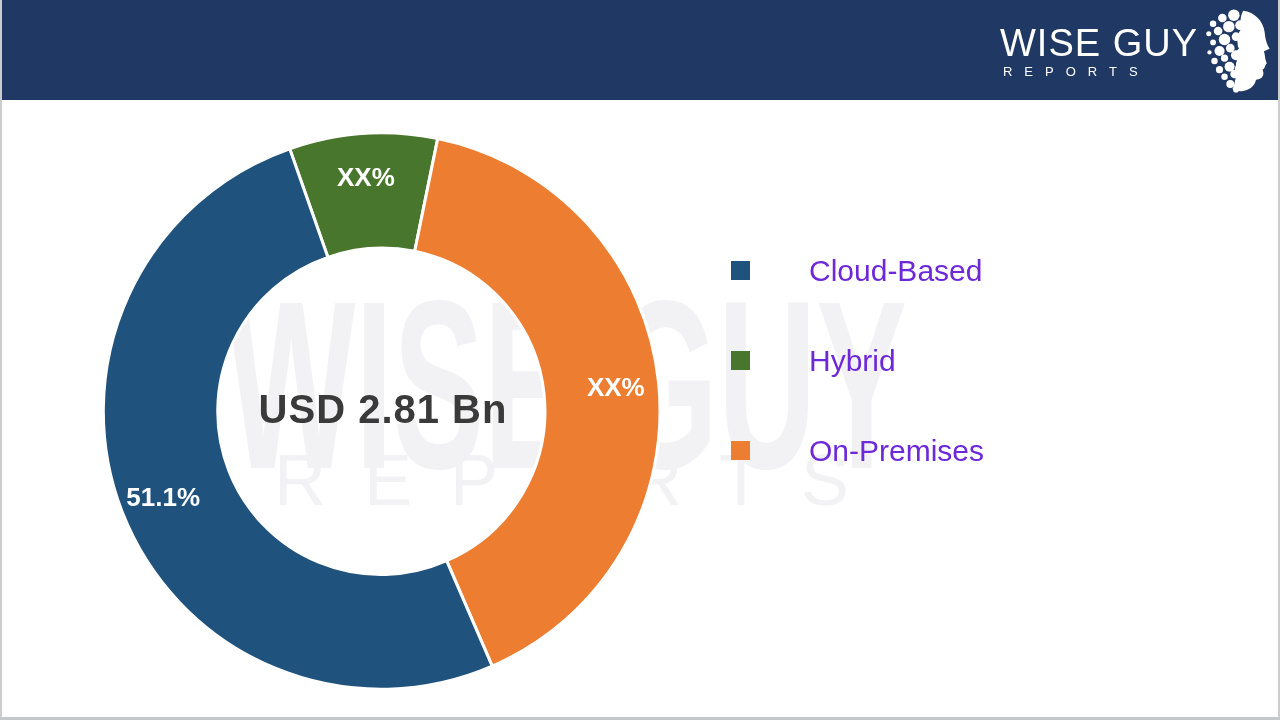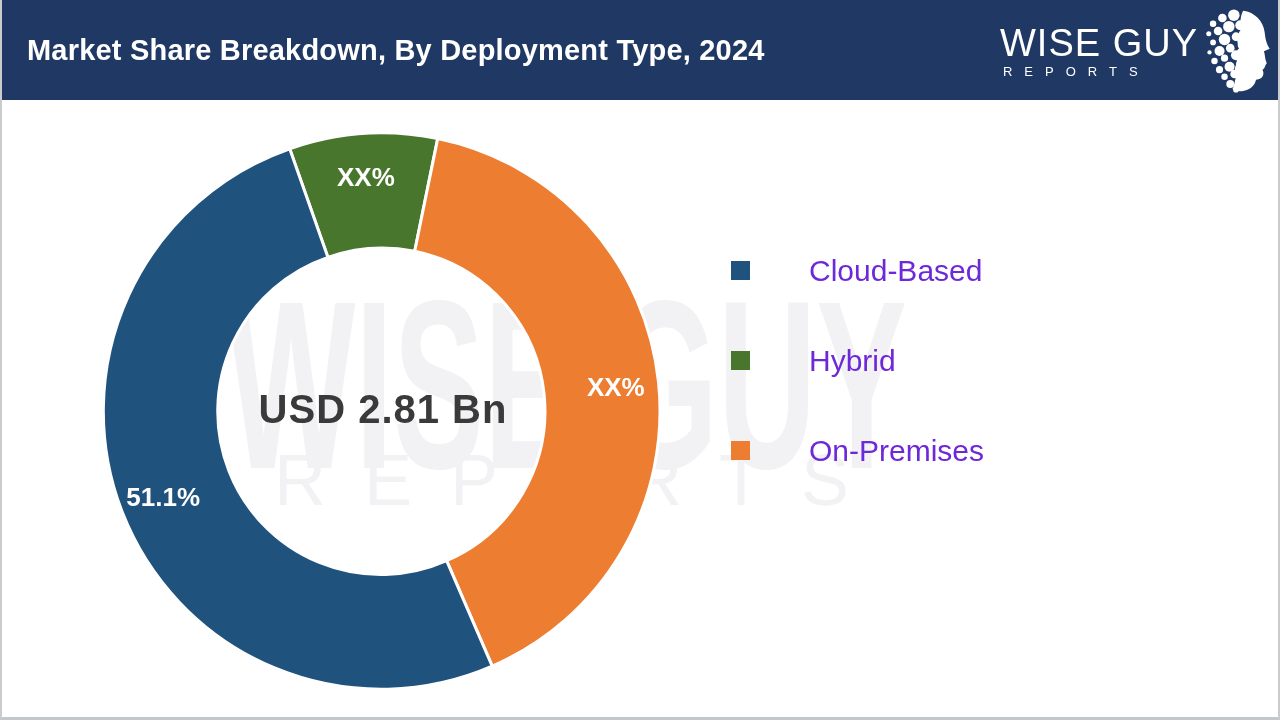--- a/index.html
+++ b/index.html
@@ -82,21 +82,20 @@
                C 49 106 47.5 99 52 93 C 46.5 88 48 80 53 76
                C 47.5 69 49 60 54.5 56 C 50 47 51.5 36 57 30
                C 55.5 21 56 11 60 4 Z"></path>
     </symbol>
   </defs>
 </svg>
 
 <div class="page">
 
   <div class="header">
-    <div class="header-title">Market Share Breakdown, By Deployment Type, 2024</div>
     <div class="logo">
       <div class="logo-textblock">
         <div class="logo-line1">WISE GUY</div>
         <div class="logo-line2">REPORTS</div>
       </div>
       <svg class="logo-face" viewBox="0 0 100 120">
         <use href="#dotface" fill="#ffffff"></use>
       </svg>
     </div>
   </div>

